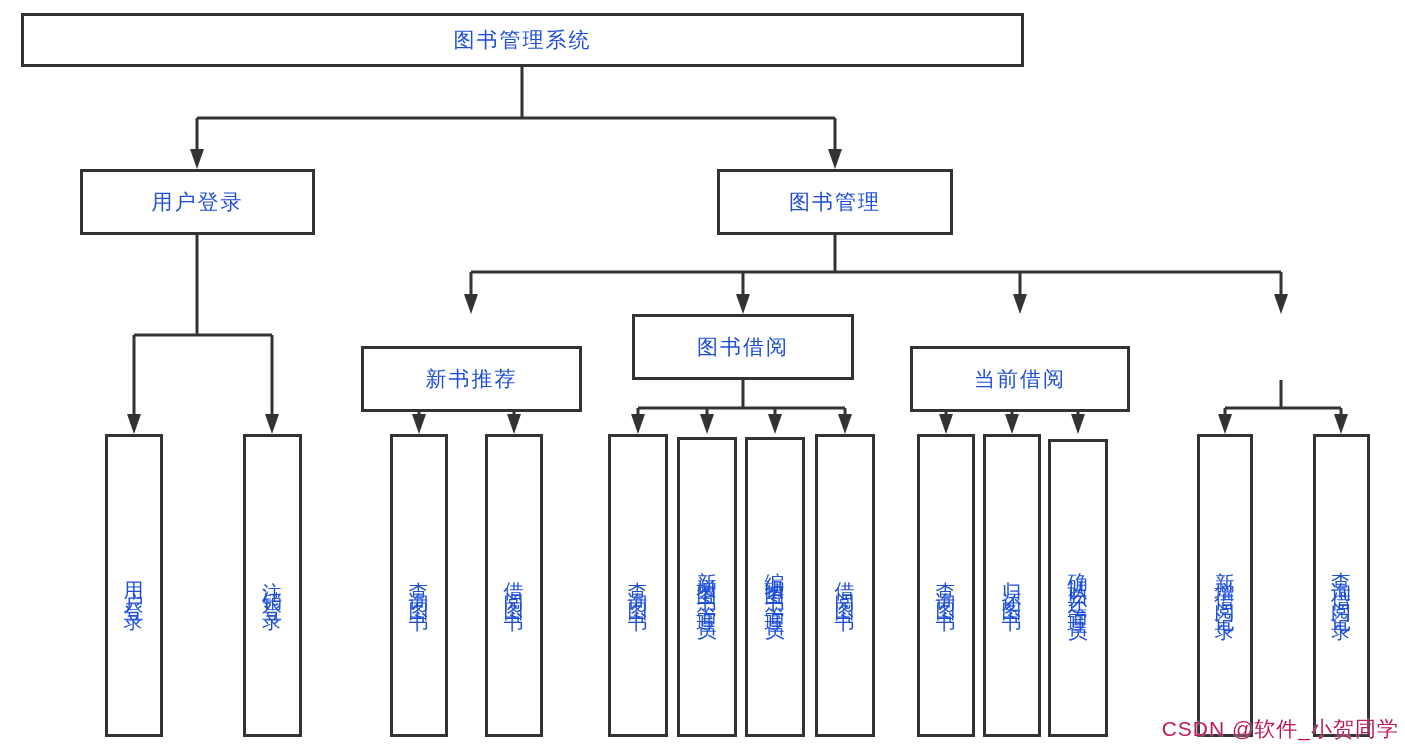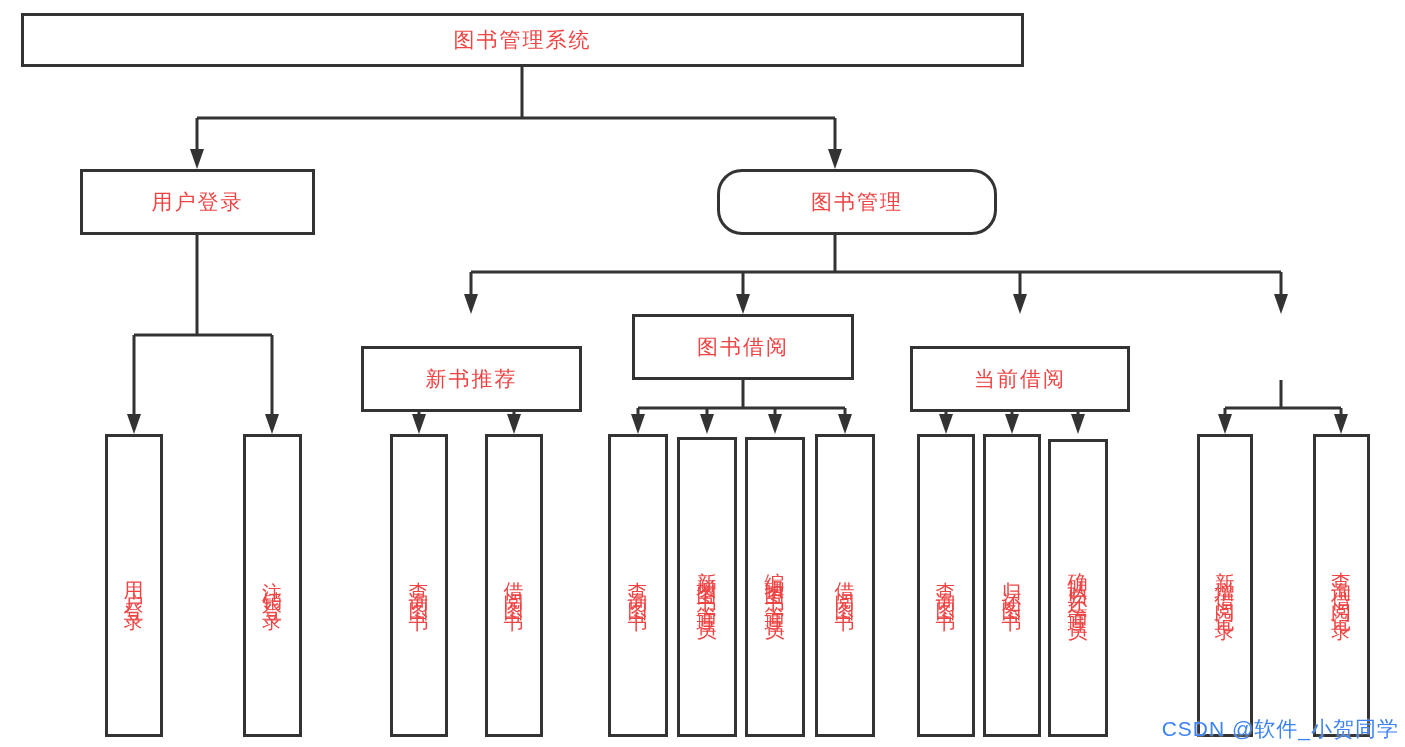--- a/index.html
+++ b/index.html
@@ -15,21 +15,21 @@
     position: absolute;
     left: 0; top: 0;
     width: 1405px; height: 747px;
     z-index: 0;
   }
   .node {
     position: absolute;
     box-sizing: border-box;
     border: 3px solid #333333;
     background: #ffffff;
-    color: #ef4444;
+    color: #1d4ed8;
     display: flex;
     align-items: center;
     justify-content: center;
     z-index: 1;
   }
   .h-node { font-size: 21px; letter-spacing: 2px; white-space: nowrap; }
   .v-node span {
     writing-mode: vertical-rl;
     text-orientation: mixed;
     font-size: 20px;
@@ -37,29 +37,29 @@
     letter-spacing: 10px;
     white-space: nowrap;
   }
   .v-node.long span { letter-spacing: 7px; }
   .watermark {
     position: absolute;
     right: 6px;
     bottom: 4px;
     z-index: 5;
     font-size: 21px;
-    color: #3b82f6;
+    color: #be185d;
     letter-spacing: 1px;
     text-shadow: 0 0 2px rgba(255,255,255,0.9);
     white-space: nowrap;
   }
   
   #root-box        { left: 21px;   top: 13px;  width: 1003px; height: 54px; }
   #user-login-box  { left: 80px;   top: 169px; width: 235px;  height: 66px; }
-  #book-mgmt-box   { left: 717px;  top: 169px; width: 280px;  height: 66px; border-radius: 25px; }
+  #book-mgmt-box   { left: 717px;  top: 169px; width: 236px;  height: 66px; }
   #new-book-rec-box   { left: 361px;  top: 314px; width: 221px; height: 66px; margin-top: 32px; }
   #book-borrow-box    { left: 632px;  top: 314px; width: 222px; height: 66px; justify-content: center; }
   #current-borrow-box { left: 910px;  top: 314px; width: 220px; height: 66px; margin-top: 32px; }
   #borrow-record-box  { left: 1170px; top: 314px; width: 223px; height: 66px; }
   #leaf-ul-1 { left: 105px;  top: 434px; width: 58px; height: 303px; }
   #leaf-ul-2 { left: 243px;  top: 434px; width: 59px; height: 303px; }
   #leaf-nb-1 { left: 390px;  top: 434px; width: 58px; height: 303px; }
   #leaf-nb-2 { left: 485px;  top: 434px; width: 58px; height: 303px; }
   #leaf-bb-1 { left: 608px;  top: 434px; width: 60px; height: 303px; }
   #leaf-bb-2 { left: 677px;  top: 437px; width: 60px; height: 300px; }

